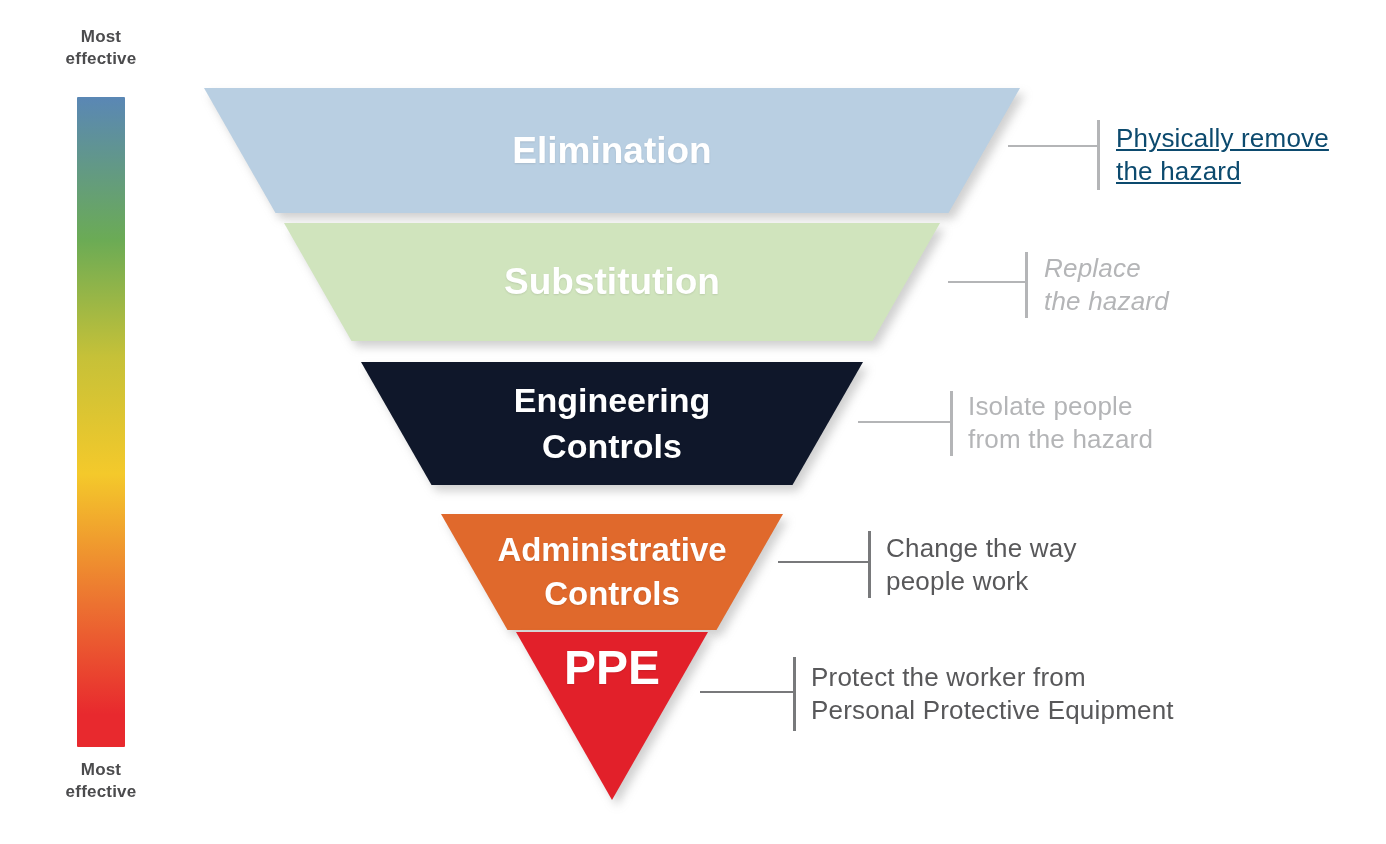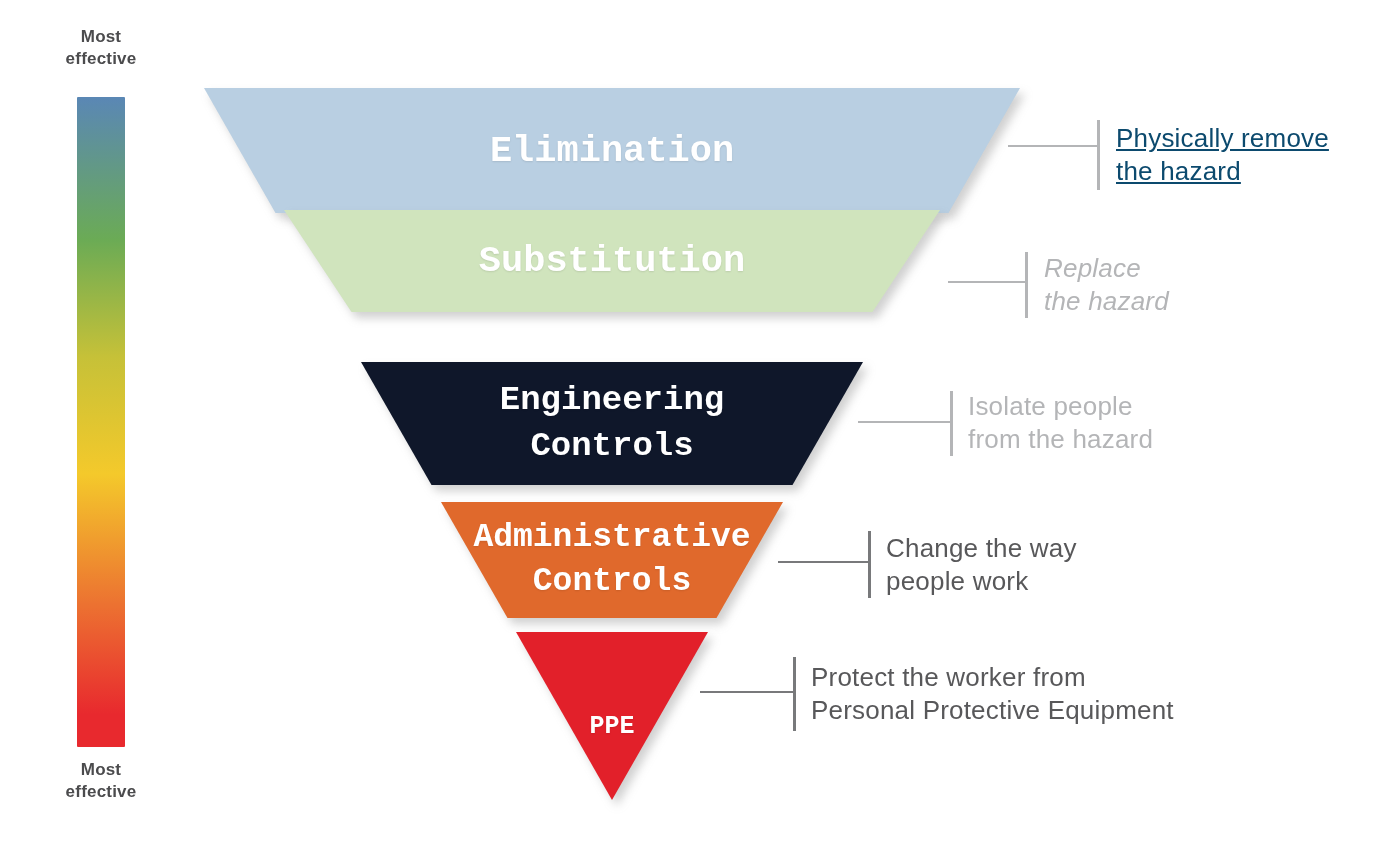--- a/index.html
+++ b/index.html
@@ -14,33 +14,33 @@
     position:absolute;width:170px;text-align:center;
     font-size:17px;font-weight:bold;line-height:1.3;
     white-space:pre-line;letter-spacing:0.2px;
   }
   .gradient-bar{
     position:absolute;left:77px;top:97px;width:48px;height:650px;
     border-radius:1px;
   }
 
   
-  .tier-wrap{position:absolute;filter:drop-shadow(5px 6px 5px rgba(110,110,110,0.32));font-family:Liberation Mono, monospace;}
+  .tier-wrap{position:absolute;filter:drop-shadow(5px 6px 5px rgba(110,110,110,0.32));}
   .tier{
     width:100%;height:100%;
     display:flex;align-items:center;justify-content:center;
     color:#ffffff;font-weight:bold;text-align:center;
     white-space:pre-line;
     text-shadow:0 1px 2px rgba(0,0,0,0.10);
   }
   .tier-1 .tier{clip-path:polygon(0 0,100% 0,calc(100% - 71.5px) 100%,71.5px 100%);font-size:37px;}
   .tier-2 .tier{clip-path:polygon(0 0,100% 0,calc(100% - 67.5px) 100%,67.5px 100%);font-size:37px;}
   .tier-3 .tier{clip-path:polygon(0 0,100% 0,calc(100% - 70.5px) 100%,70.5px 100%);font-size:34px;line-height:1.35;}
   .tier-4 .tier{clip-path:polygon(0 0,100% 0,calc(100% - 66.5px) 100%,66.5px 100%);font-size:33px;line-height:1.32;}
-  .tier-5 .tier{clip-path:polygon(0 0,100% 0,50% 100%);font-size:25px;align-items:center;padding-top:20px;box-sizing:border-box;}
+  .tier-5 .tier{clip-path:polygon(0 0,100% 0,50% 100%);font-size:48px;align-items:flex-start;padding-top:8px;box-sizing:border-box;}
 
   
   .ann-hline{position:absolute;height:2px;}
   .ann-vline{position:absolute;width:3px;}
   .ann-text{
     position:absolute;font-size:26px;line-height:33px;
     white-space:pre-line;letter-spacing:0.2px;
   }
 </style>
 </head>
@@ -53,31 +53,31 @@
 
   <div class="gradient-bar" style="background: linear-gradient(rgb(90, 135, 181) 0%, rgb(107, 171, 85) 22%, rgb(198, 193, 56) 40%, rgb(244, 201, 43) 58%, rgb(236, 114, 49) 78%, rgb(232, 41, 46) 95%);"></div>
 
   <div class="scale-label" style="left: 16px; top: 759px; color: rgb(75, 75, 77);">Most
 effective</div>
 
   <div class="tier-wrap tier-1" style="left:204px;top:88px;width:816px;height:125px;">
     <div class="tier" style="background: rgb(185, 207, 226); color: rgb(255, 255, 255);"><span>Elimination</span></div>
   </div>
 
-  <div class="tier-wrap tier-2" style="left:284px;top:210px;width:656px;height:102px;">
+  <div class="tier-wrap tier-2" style="left:284px;top:223px;width:656px;height:118px;">
     <div class="tier" style="background: rgb(208, 228, 189); color: rgb(255, 255, 255);"><span>Substitution</span></div>
   </div>
 
   <div class="tier-wrap tier-3" style="left:361px;top:362px;width:502px;height:123px;">
     <div class="tier" style="background: #0f172a; color: rgb(255, 255, 255);"><span>Engineering
 Controls</span></div>
   </div>
 
   <div class="tier-wrap tier-4" style="left:441px;top:502px;width:342px;height:116px;">
-    <div class="tier" style="background: rgb(224, 105, 44); color: rgb(255, 255, 255);"><span>Administrative
+    <div class="tier" style="background: rgb(224, 105, 44); color: rgb(255, 255, 255); margin-top: 12px;"><span>Administrative
 Controls</span></div>
   </div>
 
   <div class="tier-wrap tier-5" style="left:516px;top:632px;width:192px;height:168px;">
     <div class="tier" style="background: rgb(226, 32, 42); color: rgb(255, 255, 255);"><span>PPE</span></div>
   </div>
 
   <div class="ann-hline" style="left: 1008px; top: 145px; width: 90px; background: rgb(180, 181, 183);"></div>
   <div class="ann-vline" style="left: 1097px; top: 120px; height: 70px; background: rgb(180, 181, 183);"></div>
   <div class="ann-text" style="left: 1116px; top: 122px; color: #0c4a6e; text-decoration: underline;">Physically remove

